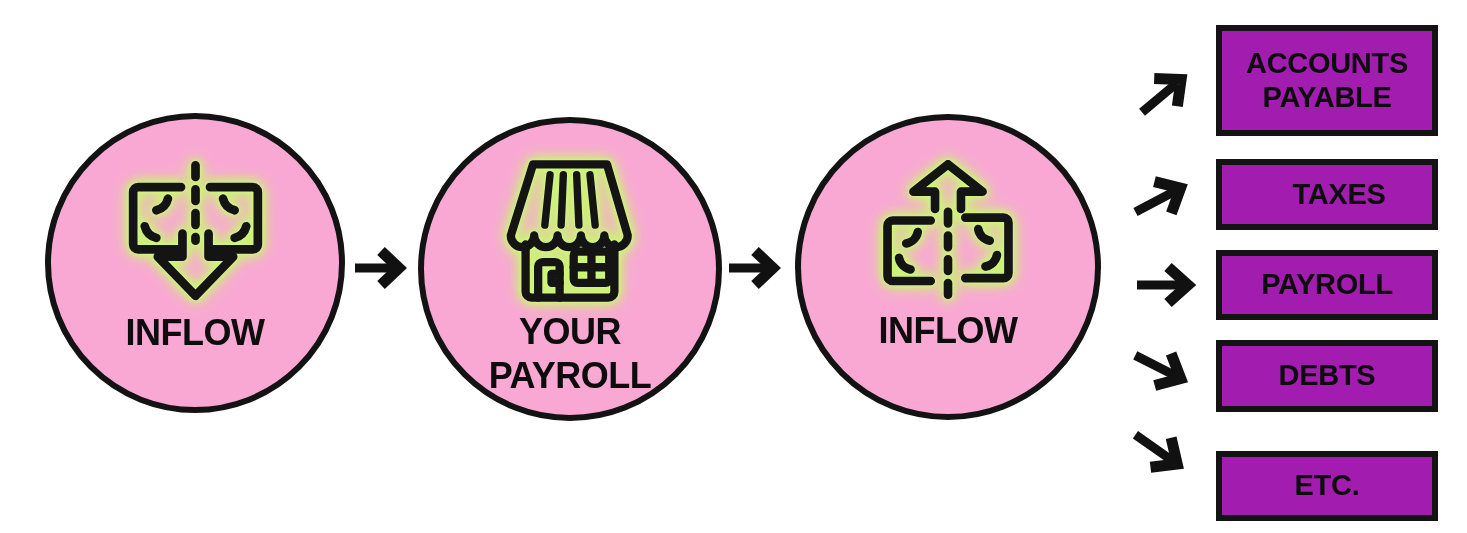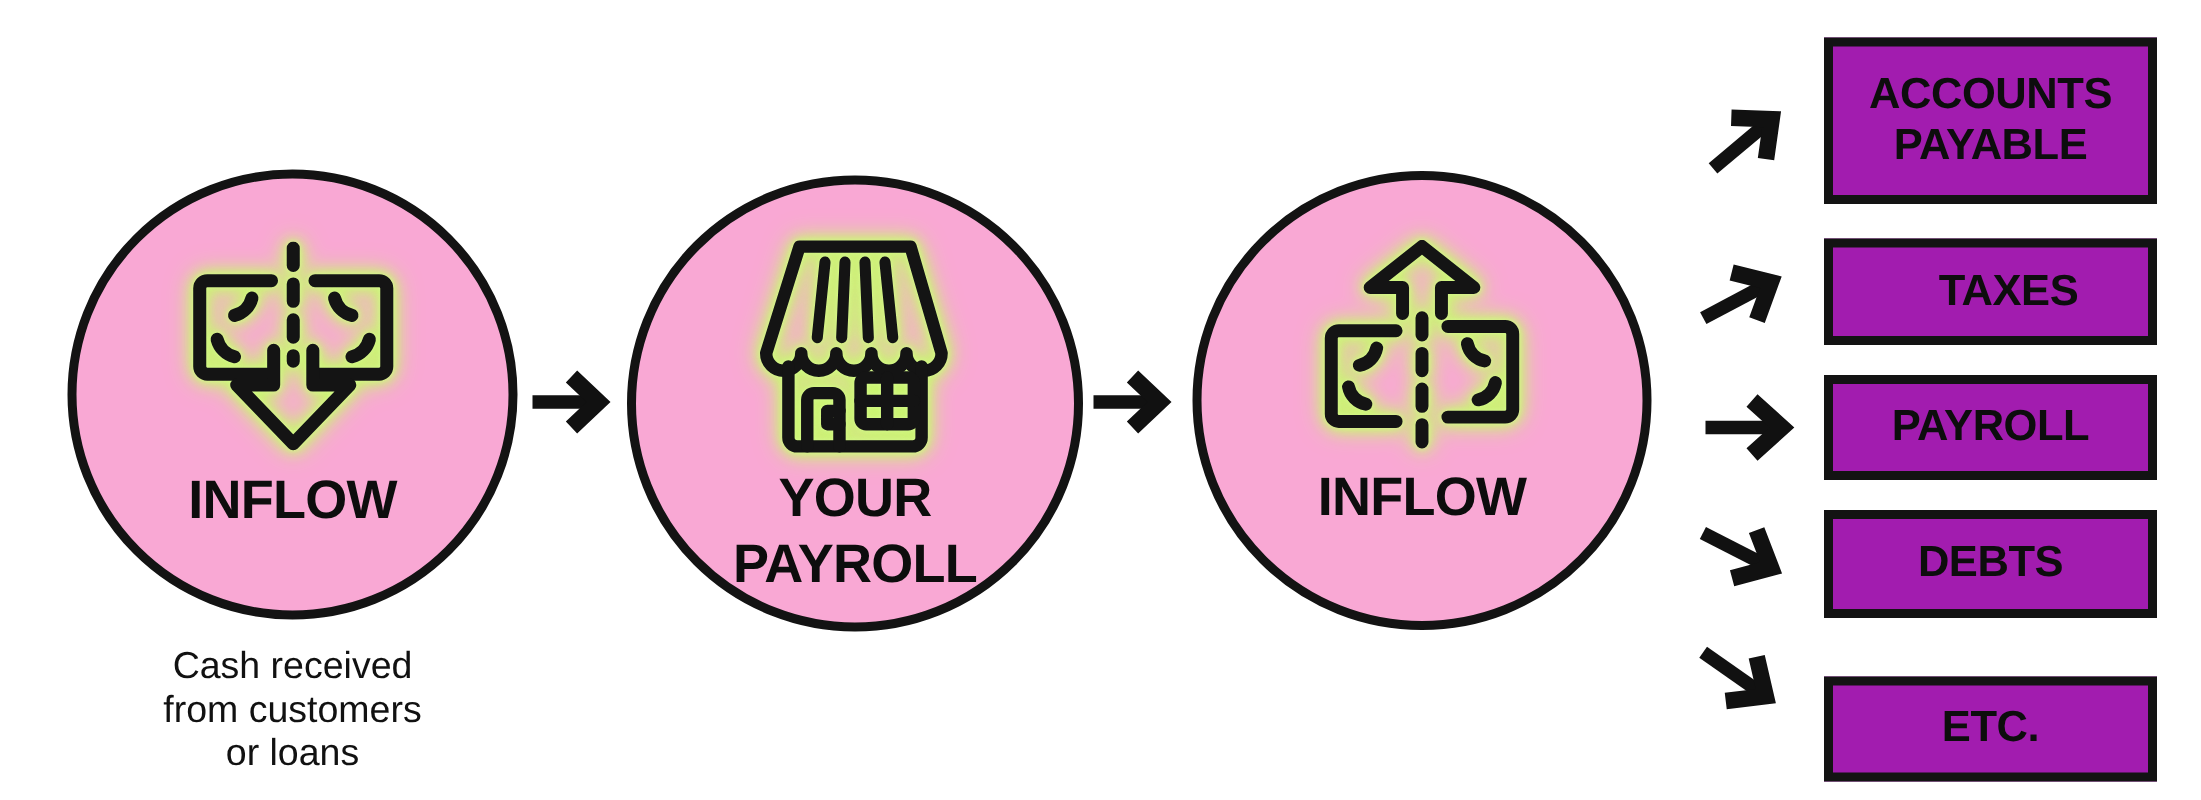--- a/index.html
+++ b/index.html
@@ -104,23 +104,20 @@
         <path d="M31 26 a11 11 0 0 1 -8 8"></path>
         <path d="M15 45 a11 11 0 0 0 8 8"></path>
         <path d="M60 18 H89.5 a3.5 3.5 0 0 1 3.5 3.5 V57.5 a3.5 3.5 0 0 1 -3.5 3.5 H60"></path>
         <path d="M69 26 a11 11 0 0 0 8 8"></path>
         <path d="M85 45 a11 11 0 0 1 -8 8"></path>
         <path d="M41 50 V66 H24 L50 93 L76 66 H59 V50"></path>
       </g>
     </svg>
     <div class="nlabel">INFLOW</div>
   </div>
-  <div class="caption cap1">Cash received
-from customers
-or loans</div>
 
   <svg class="flow-arrow a1" width="58" height="50" viewBox="0 0 58 50">
     <g class="arrow-stroke">
       <path d="M3 25 H41" stroke-width="9"></path>
       <path d="M29 8 L47 25 L29 42" stroke-width="11"></path>
     </g>
   </svg>
 
   <div class="circle c2">
     <svg class="node-icon glow" width="148" height="148" viewBox="0 0 100 100">

